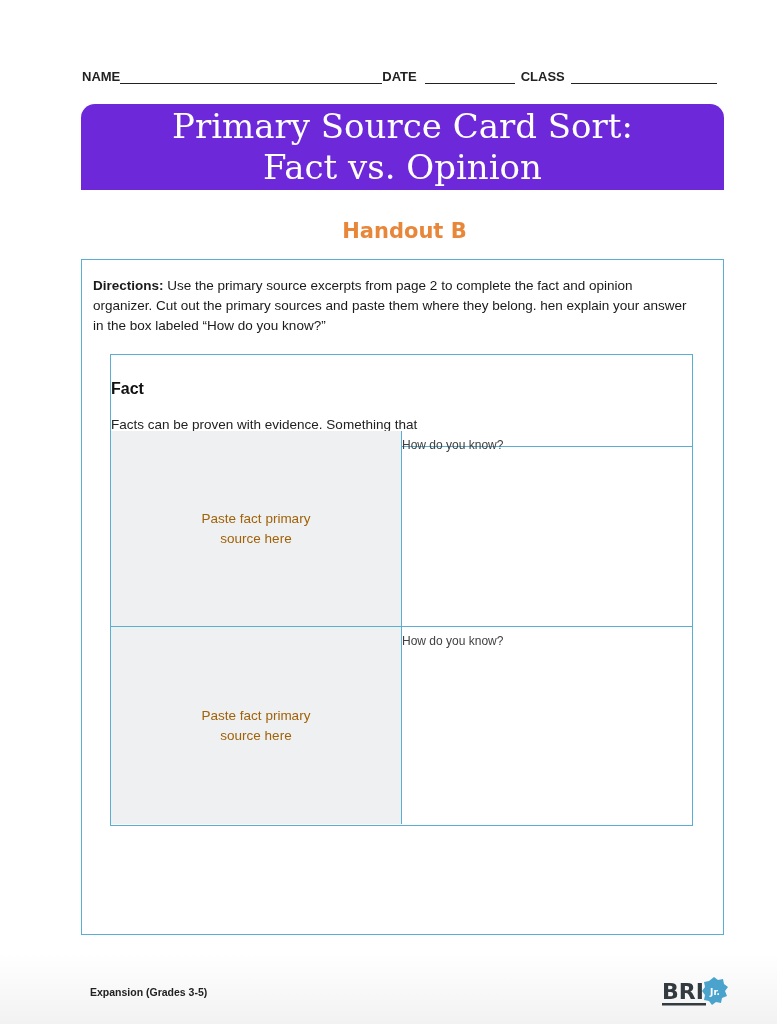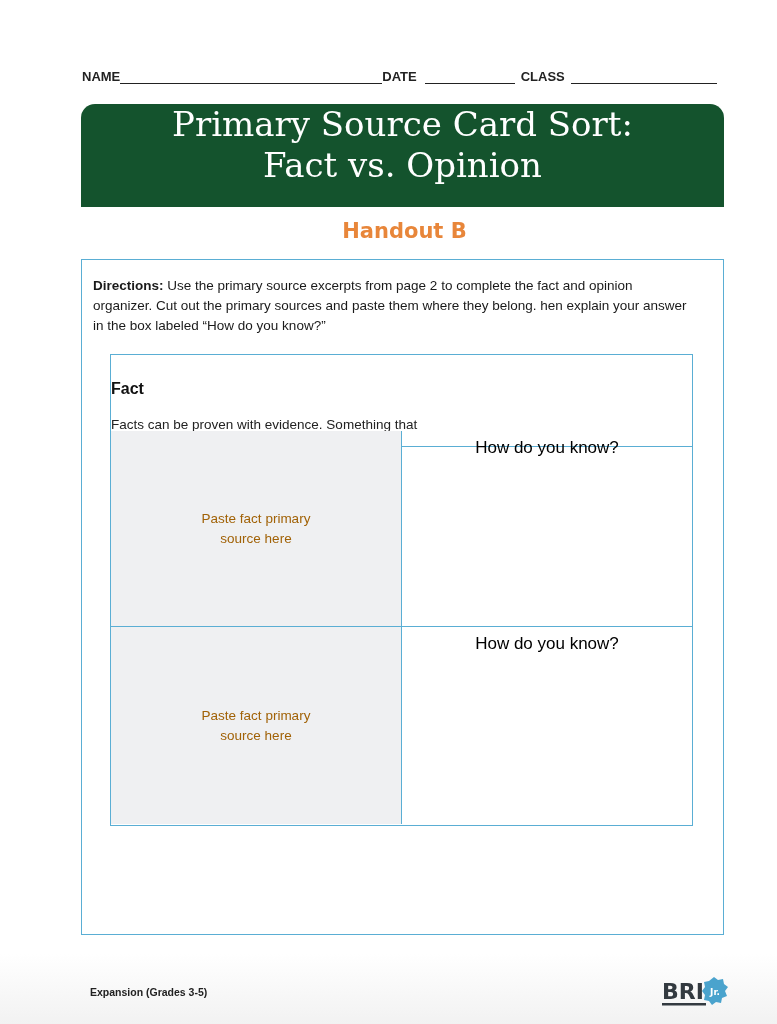--- a/index.html
+++ b/index.html
@@ -18,26 +18,26 @@
     font-size: 13px; font-weight: bold; color: #222;
     display: flex; align-items: flex-end;
   }
   .header-line .lbl { white-space: nowrap; text-align: right; }
   .header-line .blank { border-bottom: 1.5px solid #222; height: 13px; }
   .blank-name { width: 262px; }
   .blank-date { width: 90px; margin-left: 8px; margin-right: 6px; }
   .blank-class { width: 146px; margin-left: 6px; }
 
   .title-banner {
-    position: absolute; left: 81px; top: 104px; width: 643px; height: 103px;
-    background: #14532d; border-radius: 14px 14px 0 0;
+    position: absolute; left: 81px; top: 104px; width: 643px; height: 86px;
+    background: #6d28d9; border-radius: 14px 14px 0 0;
     color: #ffffff; text-align: center;
     font-family: "DejaVu Serif", "Liberation Serif", serif;
     font-size: 34px; line-height: 41px;
-    display: flex; flex-direction: column; 
+    display: flex; flex-direction: column; justify-content: center;
   }
   .handout {
     position: absolute; left: 16px; width: 777px; top: 219px; text-align: center;
     color: #e8863a; font-weight: bold; font-size: 21px;
     font-family: "DejaVu Sans", sans-serif;
   }
   .outer-box {
     position: absolute; left: 81px; top: 259px; width: 641px; height: 674px;
     border: 1.5px solid #5aaed4; background: #fff;
   }
@@ -63,21 +63,21 @@
   .row1 { top: 76px; height: 196px; border-bottom: 1.5px solid #5aaed4; }
   .row2 { top: 272px; height: 197px; }
   .paste-cell {
     width: 291px; height: 100%; background: #eff0f2;
     border-right: 1.5px solid #5aaed4; box-sizing: border-box;
     display: flex; align-items: center; justify-content: center; text-align: center;
     font-size: 13.5px; line-height: 20px; color: #a16207;
   }
   .paste-cell span { display: block; width: 150px; }
   .know-cell {
-    flex: 1; height: 100%; text-align: center; font-size: 17px; color: #000000;
+    flex: 1; height: 100%; text-align: left; font-size: 12px; color: #404040;
     padding-top: 7px; box-sizing: border-box;
   }
   .footer-text {
     position: absolute; left: 90px; top: 986px; font-size: 10.5px; font-weight: bold; color: #222;
   }
   .logo { position: absolute; left: 662px; top: 975px; width: 66px; height: 34px; }
 </style>
 </head>
 <body>
 

